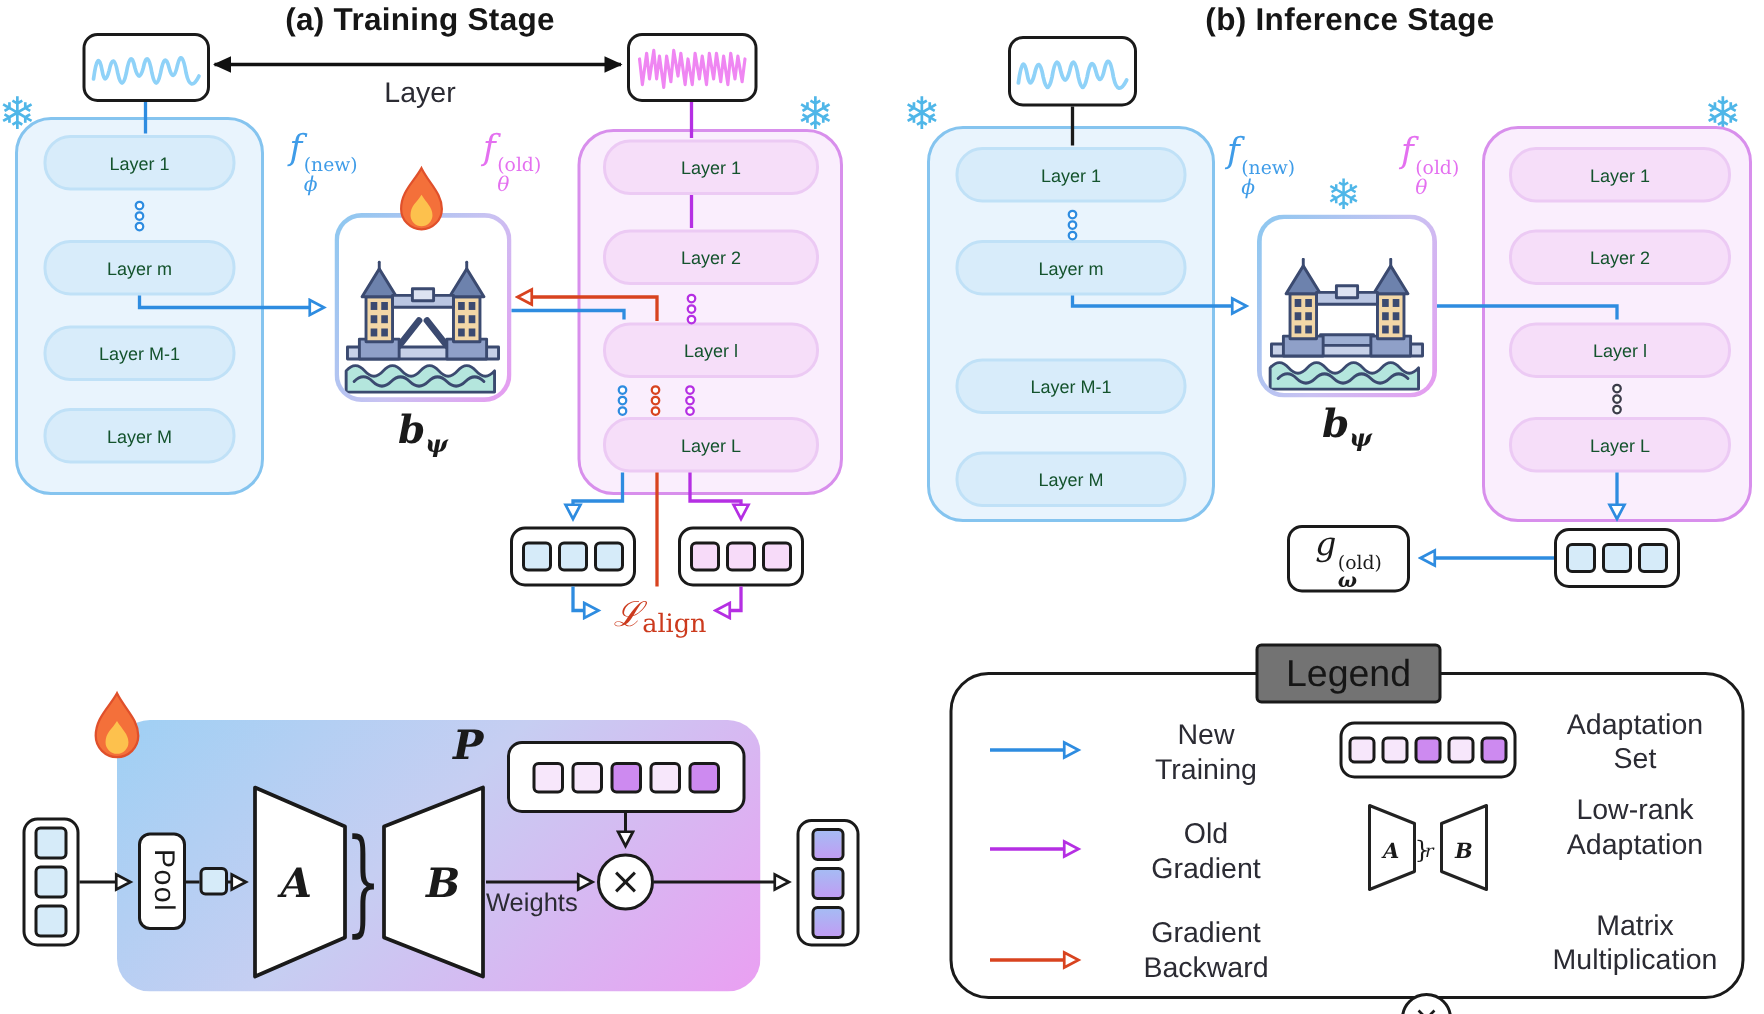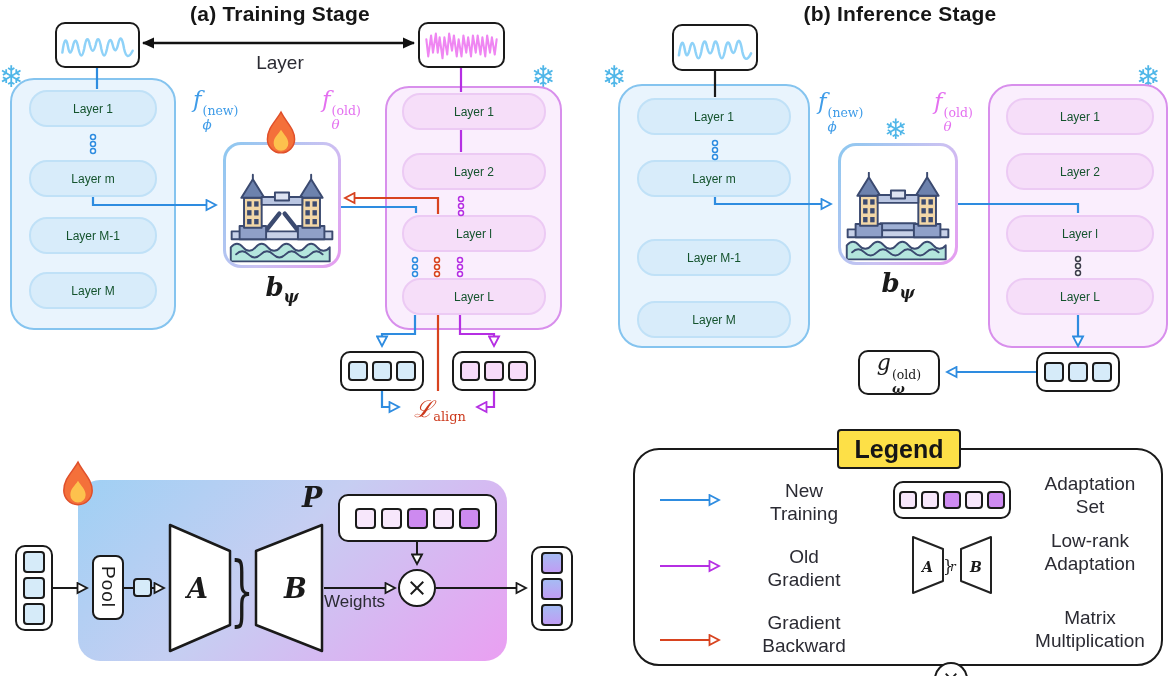--- a/index.html
+++ b/index.html
@@ -27,22 +27,22 @@
   .sq.proto-light{background:#f7e7fb;}
   .sq.proto-purple{background:#cd8af0;}
   .bridgebox{border-radius:18px;border:3px solid transparent;box-sizing:border-box;
      background:linear-gradient(#fff,#fff) padding-box,
                 linear-gradient(120deg,#8cc8f0 0%,#c9c2f2 55%,#e79bf0 100%) border-box;
      display:flex;align-items:flex-end;justify-content:center;overflow:hidden;}
   .cpanel{border-radius:22px;border:3px solid transparent;box-sizing:border-box;
      background:linear-gradient(rgba(255,255,255,0),rgba(255,255,255,0)) padding-box,
                 linear-gradient(135deg,#9fd0f4 0%,#c6cef2 45%,#ea9ff2 100%) border-box;}
   .legendbox{background:#fff;border:2.5px solid #1a1a1a;border-radius:26px;box-sizing:border-box;}
-  .legendtab{background:#fde047;border:2.5px solid #1a1a1a;border-radius:4px;box-sizing:border-box;
-             display:flex;align-items:center;justify-content:center;font-size:25px;font-weight:700;color:#161616;}
+  .legendtab{background:#737373;border:2.5px solid #1a1a1a;border-radius:4px;box-sizing:border-box;
+             display:flex;align-items:center;justify-content:center;font-size:25px;font-weight:400;color:#161616;}
   .leglabel{font-size:19px;line-height:1.2;text-align:center;white-space:pre-line;color:#2b2b33;}
   .snow{font-family:"DejaVu Sans",sans-serif;color:#4fb6e8;font-size:30px;line-height:1;}
   .math{font-family:"DejaVu Serif","Liberation Serif",serif;font-style:italic;}
   .mstack{display:inline-flex;flex-direction:column;align-items:flex-start;line-height:1;
           vertical-align:-8px;margin-left:1px;font-family:"DejaVu Serif","Liberation Serif",serif;}
   .msup{font-size:12.5px;font-style:normal;}
   .msub{font-size:13.5px;font-style:italic;}
   .msublow{font-size:16px;vertical-align:-6px;}
   .fnew{color:#3f9ce8;}
   .fold{color:#e470f0;}
@@ -151,21 +151,21 @@
   <div class="abs tokenbox" style="left:340px;top:351px;width:84px;height:40px;">
     <span class="sq blue"></span>
       <span class="sq blue"></span>
       <span class="sq blue"></span>
   </div>
   <div class="abs tokenbox" style="left:452px;top:351px;width:84px;height:40px;">
     <span class="sq pink"></span>
       <span class="sq pink"></span>
       <span class="sq pink"></span>
   </div>
-  <div class="abs math lossc" style="left:406px;top:392px;width:68px;text-align:center;font-size:23px;"><span>ℒ</span><span style="font-size:13px;font-style:normal;vertical-align:-4px;">align</span></div>
+  <div class="abs math lossc" style="left:406px;top:392px;width:68px;text-align:center;font-size:23px;"><span>ℒ</span><span style="font-size:17px;font-style:normal;vertical-align:-4px;">align</span></div>
 
   <span class="abs snow" style="left:602px;top:62px;">❄</span>
   <span class="abs snow" style="left:1136px;top:62px;">❄</span>
   <span class="abs snow ontop" style="left:884px;top:116px;font-size:28px;">❄</span>
 
   <div class="abs signalbox" style="left:672px;top:24px;width:86px;height:47px;">
     <svg width="78" height="39" viewBox="0 0 80 40">
         <path d="M3,28 Q6,6 9,22 Q11,34 14,22 Q17,8 20,24 Q23,38 26,24 Q29,6 32,20 Q35,32 38,20 Q41,6 44,24 Q47,38 50,24 Q53,8 56,20 Q59,32 62,18 Q65,6 68,24 Q71,38 77,26" fill="none" stroke="#8fd2f8" stroke-width="2.6" stroke-linecap="round"></path>
       </svg>
   </div>

